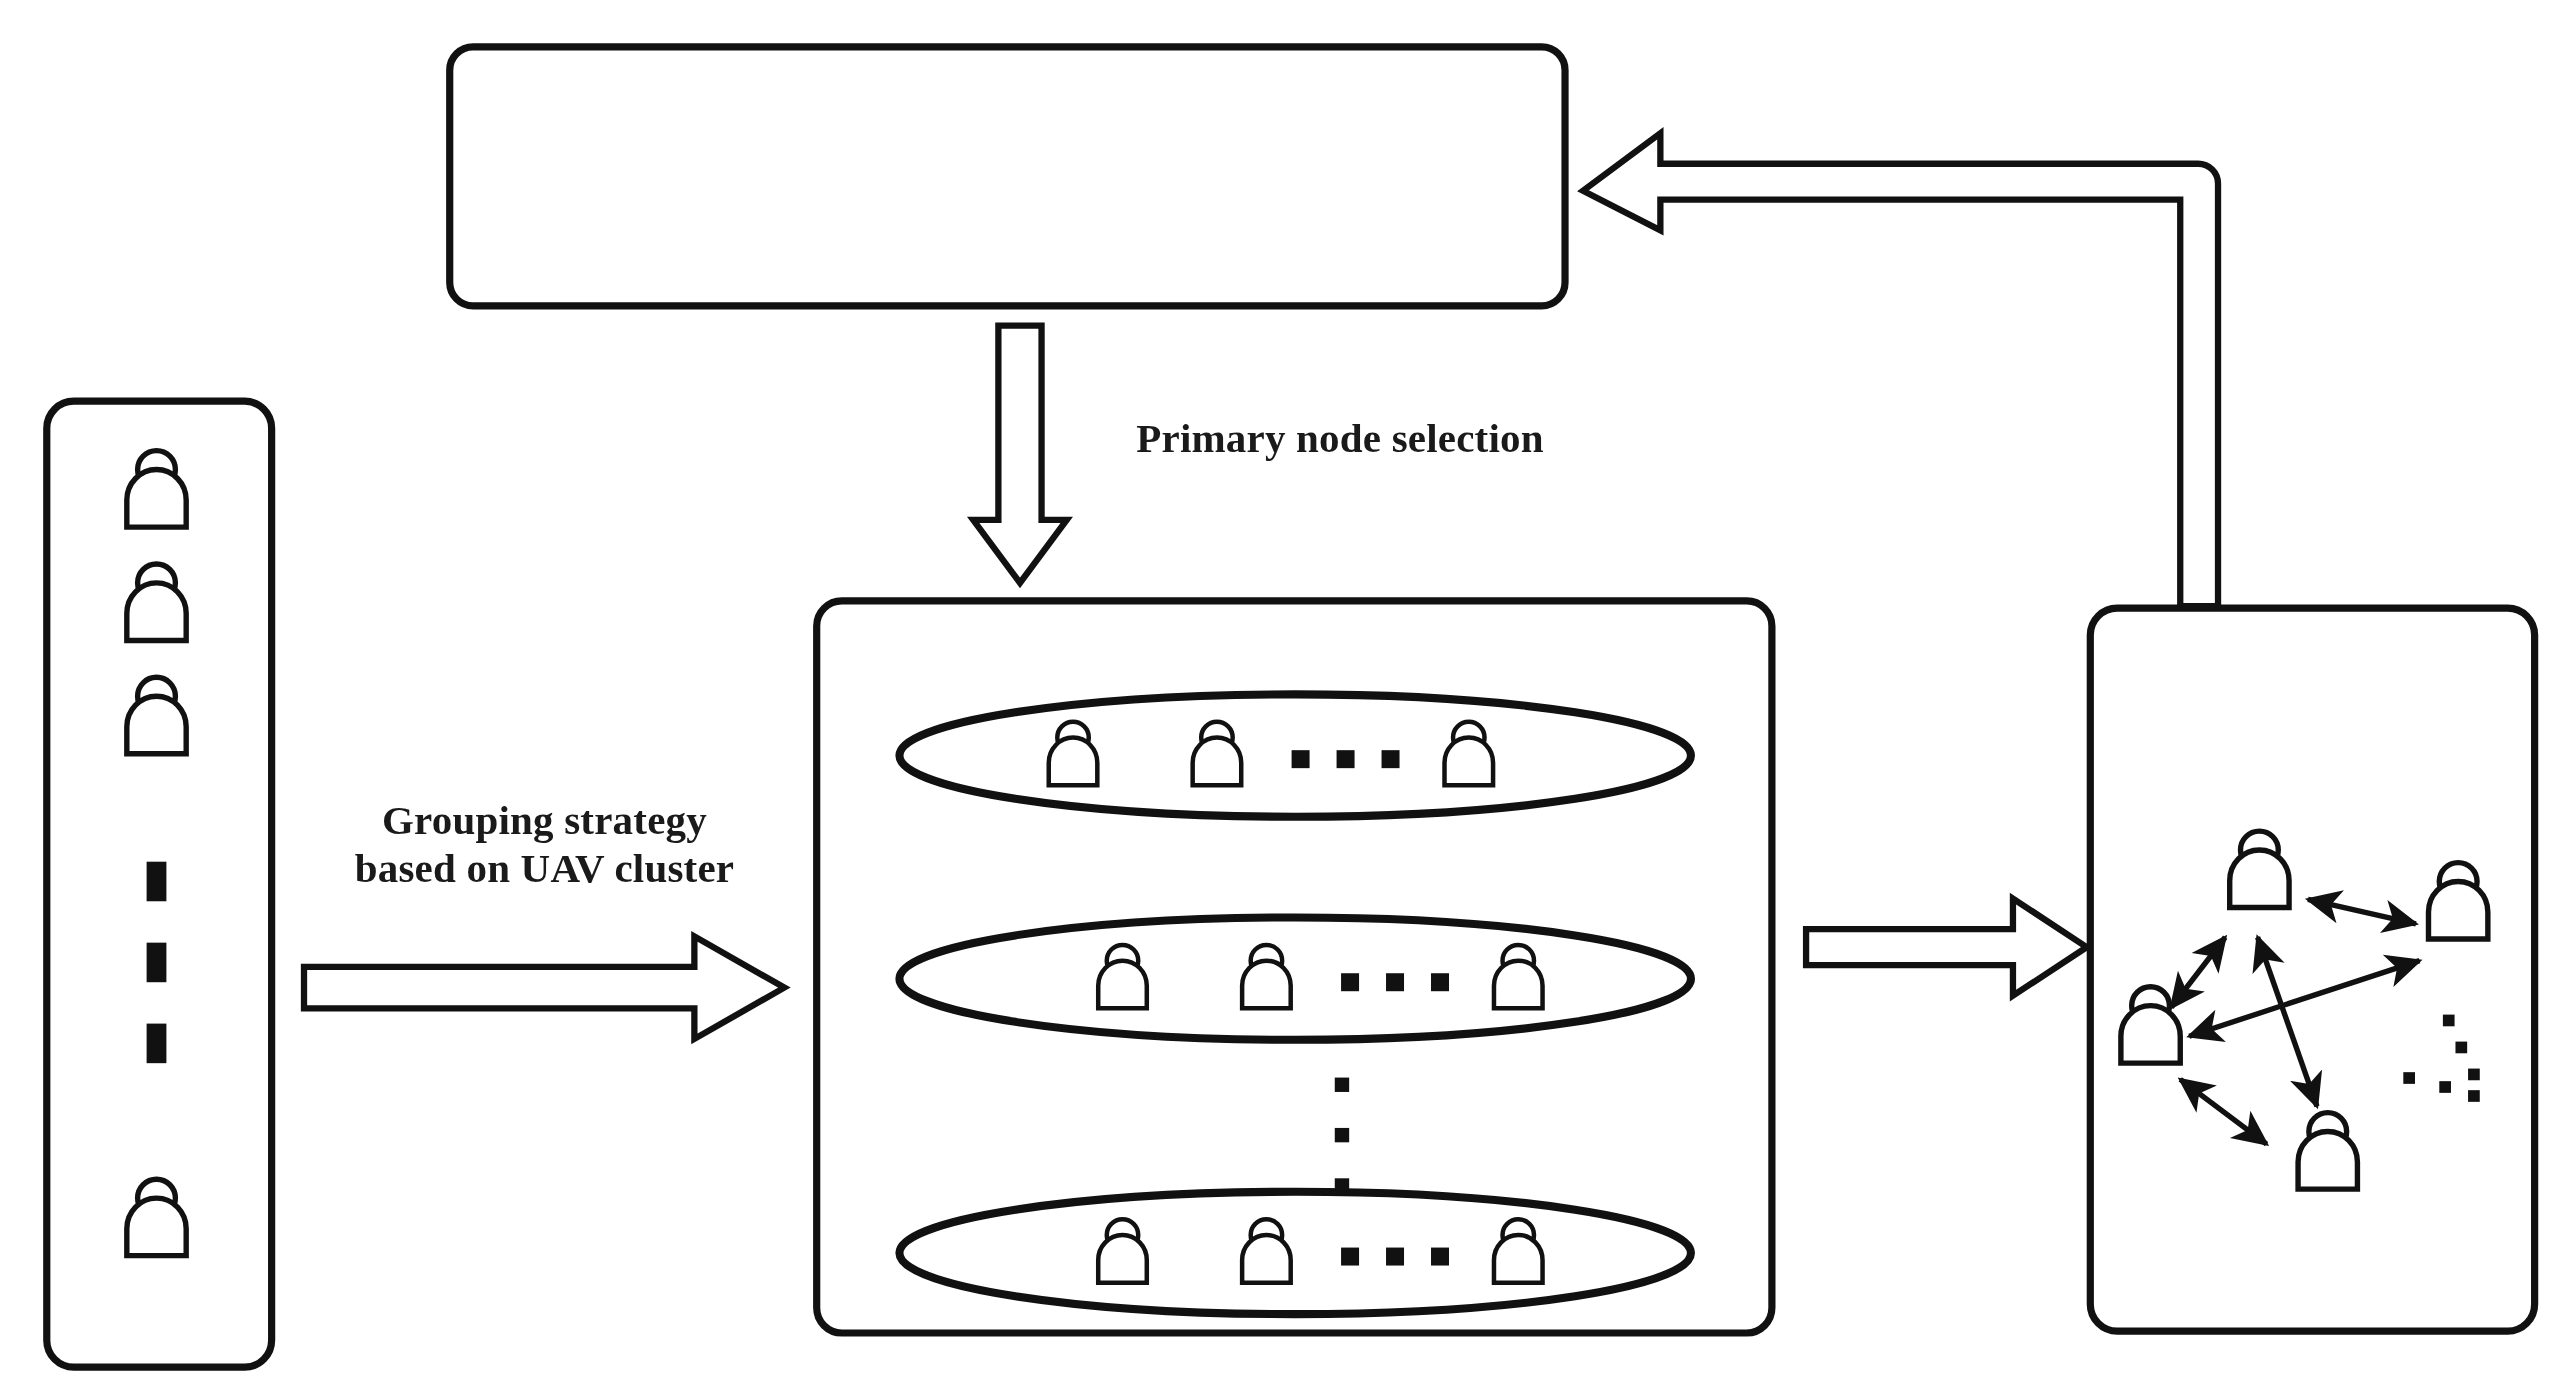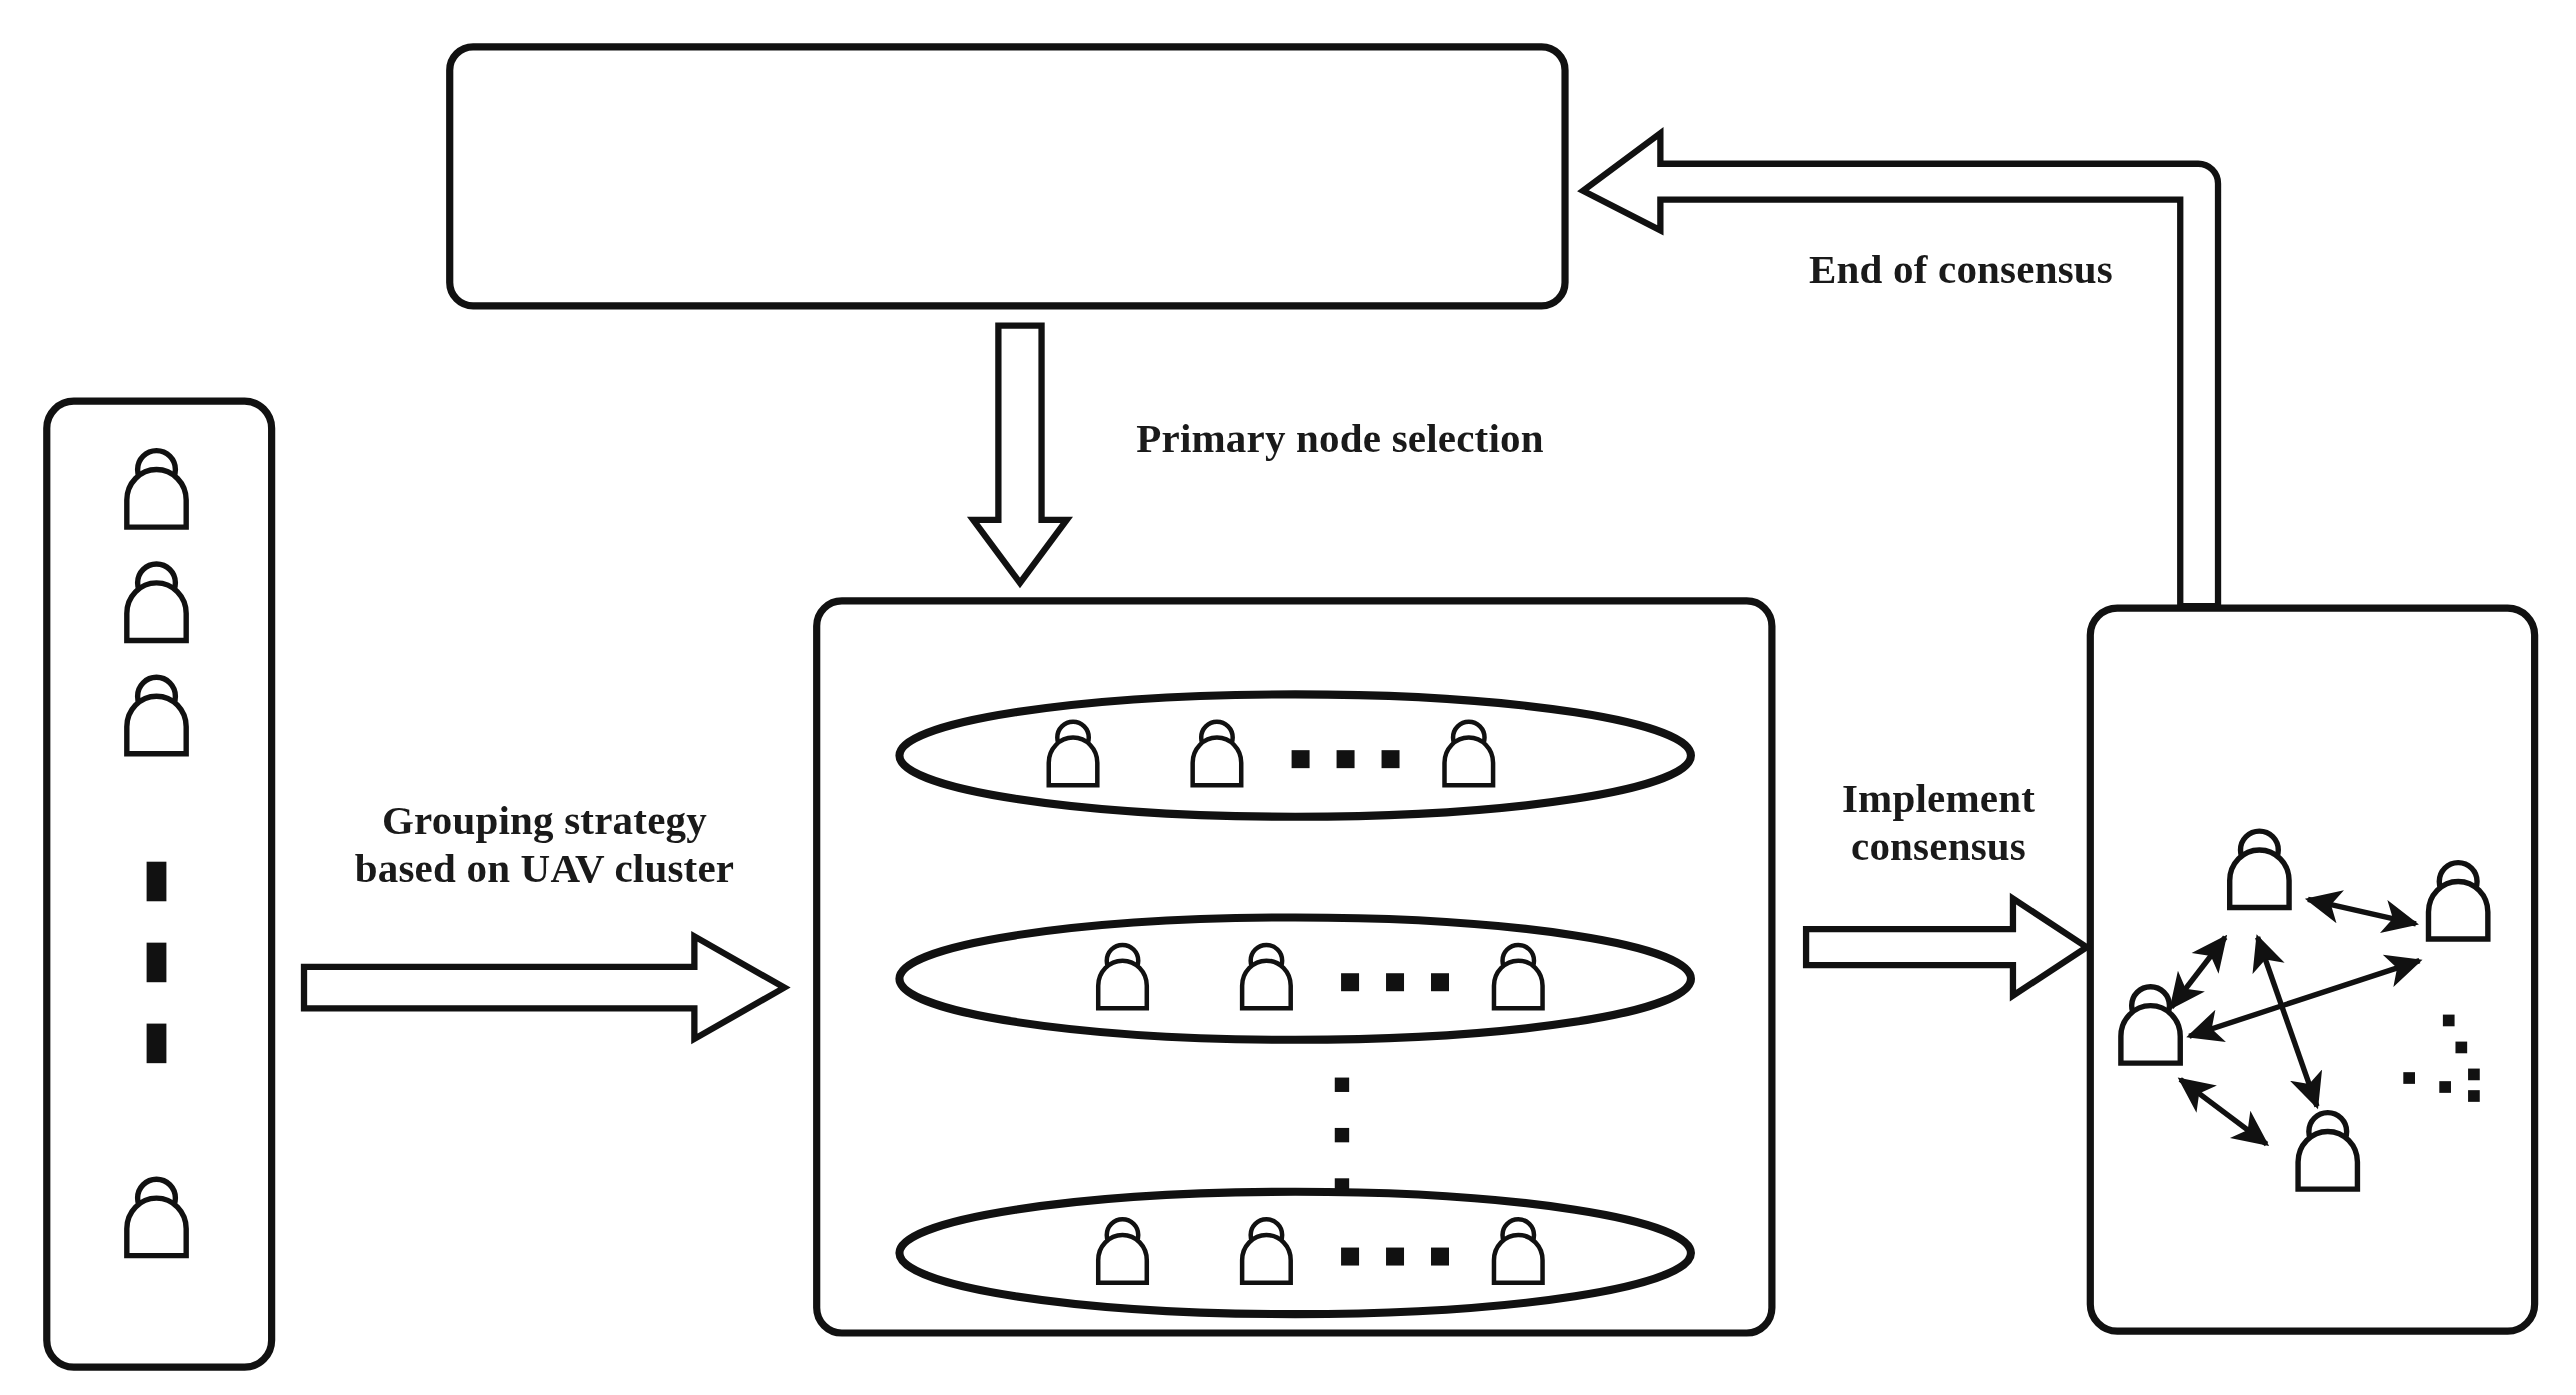--- a/index.html
+++ b/index.html
@@ -250,20 +250,18 @@
                L 2424 674
                L 2424 222
                L 1846 222
                L 1846 256 Z" fill="#ffffff" stroke="#111111" stroke-width="7" stroke-linejoin="miter"></path>
     </g>
   </svg>
 
 
   <div class="lbl" id="primary-node-label">Primary node selection</div>
 
-  <div class="lbl" id="end-consensus-label">End of consensus</div>
 
   <div class="lbl" id="grouping-label"><span>Grouping strategy</span><br><span>based on UAV cluster</span></div>
 
-  <div class="lbl" id="implement-label"><span>Implement</span><br><span>consensus</span></div>
 
 </div>
 
 
 </body></html>

